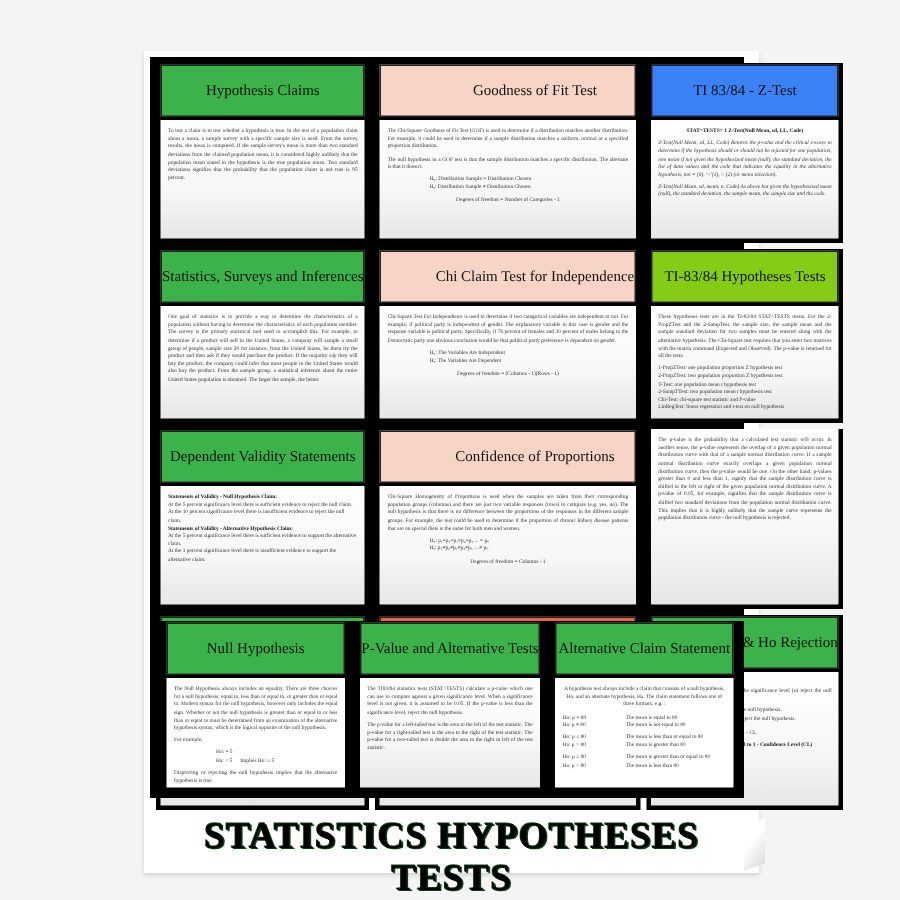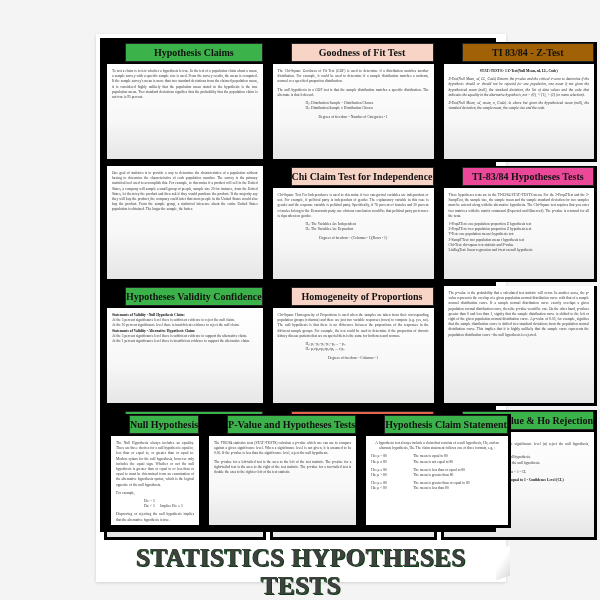--- a/index.html
+++ b/index.html
@@ -20,49 +20,49 @@
     position: absolute; left: 4px; top: 4px; width: 396px; height: 490px;
     background: #000;
     display: grid;
     grid-template-columns: 1fr 1fr 1fr;
     grid-template-rows: 120px 116px 120px 130px;
     gap: 4px;
     padding: 4px;
   }
   .cell { display: flex; flex-direction: column; background: #000; min-height: 0; }
   .hdr {
-    height: 19px; margin: 1px 3px 2px 21px;
+    height: 35px; margin: 1px 3px 2px 3px;
     display: flex; align-items: center; justify-content: center;
-    font-weight: bold; font-size: 9px; color: #111;
+    font-weight: normal; font-size: 9px; color: #111;
     white-space: nowrap; overflow: hidden;
     border: 1px solid #222;
   }
   .hdr.big { font-size: 10px; }
   .body {
     flex: 1; margin: 0 3px 3px 3px;
     background: linear-gradient(#ffffff 0%, #f7f7f7 60%, #e6e6e6 100%);
     padding: 5px 5px; overflow: hidden;
     font-size: 3.6px; line-height: 1.45; color: #333;
     text-align: justify;
   }
   .body p { margin-bottom: 3px; }
   .body .center { text-align: center; }
   .body .indent { padding-left: 28px; }
   .body b { color: #111; }
   .g { background: #3cb34a; }
-  .p { background: #f7d4c6; }
-  .b { background: #a16207; }
-  .m { background: #ec4899; }
+  .p { background: #f7d4c6; padding-left: 36px; }
+  .b { background: #3b82f6; }
+  .m { background: #84cc16; }
   .r { background: #e8644c; }
   .title {
     position: absolute; left: 0; right: 0; top: 504px;
     text-align: center;
     font-family: "Liberation Serif", serif; font-weight: bold;
     font-size: 25px; letter-spacing: 0.5px;
-    color: #404040;
+    color: #000000;
     text-shadow: 1px 1px 0 #0d3d14, -0.5px -0.5px 0 #0d3d14;
   }
   .pairs { display: grid; grid-template-columns: 38px 1fr; column-gap: 4px; row-gap: 0; margin-bottom: 3px; }
 </style>
 </head>
 <body>
 
 <div class="poster">
   <div class="grid">
 
@@ -87,20 +87,21 @@
     <div class="cell">
       <div class="hdr b big">TI 83/84 - Z-Test</div>
       <div class="body">
         <p class="center"><b>STAT&gt;TESTS&gt; 1 Z-Test(Null Mean, sd, LL, Code)</b></p>
         <p style="font-style:italic">Z-Test(Null Mean, sd, LL, Code) Returns the p-value and the critical z-score to determine if the hypothesis should or should not be rejected for one population, one mean if not given the hypothesized mean (null), the standard deviation, the list of data values and the code that indicates the equality in the alternative hypothesis, not = (0), '&lt;'(1), &gt; (2) (or menu selection).</p>
         <p style="font-style:italic">Z-Test(Null Mean, sd, mean, n, Code) As above but given the hypothesized mean (null), the standard deviation, the sample mean, the sample size and the code.</p>
       </div>
     </div>
 
     <div class="cell">
+      <div class="hdr g big">Statistics, Surveys and Inferences</div>
       <div class="body">
         <p>One goal of statistics is to provide a way to determine the characteristics of a population without having to determine the characteristics of each population member. The survey is the primary statistical tool used to accomplish this. For example, to determine if a product will sell in the United States, a company will sample a small group of people, sample size 20 for instance, from the United States, let them try the product and then ask if they would purchase the product. If the majority say they will buy the product, the company could infer that most people in the United States would also buy the product. From the sample group, a statistical inference about the entire United States population is obtained. The larger the sample, the better.</p>
       </div>
     </div>
 
     <div class="cell">
       <div class="hdr p big">Chi Claim Test for Independence</div>
       <div class="body">
         <p>Chi-Square Test For Independence is used to determine if two categorical variables are independent or not. For example, if political party is independent of gender. The explanatory variable in this case is gender and the response variable is political party. Specifically, if 76 percent of females and 30 percent of males belong to the Democratic party one obvious conclusion would be that political party preference is dependent on gender.</p>
         <div class="indent">H₀: The Variables Are Independent</div>
@@ -116,33 +117,33 @@
         <div>1-PropZTest: one population proportion Z hypothesis test</div>
         <div>2-PropZTest: two population proportion Z hypothesis test</div>
         <div>T-Test: one population mean t hypothesis test</div>
         <div>2-SampTTest: two population mean t hypothesis test</div>
         <div>Chi-Test: chi-square test statistic and P-value</div>
         <div>LinRegTest: linear regression and t-test on null hypothesis</div>
       </div>
     </div>
 
     <div class="cell">
-      <div class="hdr g big">Hypotheses Validity Confidence</div>
+      <div class="hdr g big">Dependent Validity Statements</div>
       <div class="body" style="text-align:left">
         <div><b>Statements of Validity - Null Hypothesis Claim:</b></div>
         <div>At the 5 percent significance level there is sufficient evidence to reject the null claim.</div>
         <div>At the 10 percent significance level there is insufficient evidence to reject the null claim.</div>
         <div><b>Statements of Validity - Alternative Hypothesis Claim:</b></div>
         <div>At the 5 percent significance level there is sufficient evidence to support the alternative claim.</div>
         <div>At the 1 percent significance level there is insufficient evidence to support the alternative claim.</div>
       </div>
     </div>
 
     <div class="cell">
-      <div class="hdr p big">Homogeneity of Proportions</div>
+      <div class="hdr p big">Confidence of Proportions</div>
       <div class="body">
         <p>Chi-Square Homogeneity of Proportions is used when the samples are taken from their corresponding population groups (columns) and there are just two variable responses (rows) to compare (e.g. yes, no). The null hypothesis is that there is no difference between the proportions of the responses in the different sample groups. For example, the test could be used to determine if the proportion of chronic kidney disease patients that are on special diets is the same for both men and women.</p>
         <div class="indent">H₀: p₁=p₂=p₃=p₄=p₅ ... = pₙ</div>
         <div class="indent" style="margin-bottom:4px">Hₐ: p₁≠p₂≠p₃≠p₄≠p₅ ... ≠ pₙ</div>
         <p class="center">Degrees of freedom = Columns - 1</p>
       </div>
     </div>
 
     <div class="cell">
       <div class="body">
@@ -189,29 +190,29 @@
         <p>For example,</p>
         <div class="indent">Ho: = 5</div>
         <div class="indent" style="margin-bottom:3px">
           <span>Ha: &lt; 5</span>&nbsp;&nbsp;&nbsp;&nbsp;&nbsp;&nbsp;<span>Implies Ho: ≥ 5</span>
         </div>
         <p>Disproving or rejecting the null hypothesis implies that the alternative hypothesis is true.</p>
       </div>
     </div>
 
     <div class="cell">
-      <div class="hdr g big">P-Value and Hypotheses Tests</div>
+      <div class="hdr g big">P-Value and Alternative Tests</div>
       <div class="body">
         <p>The TI83/84 statistics tests (STAT&gt;TESTS) calculate a p-value which one can use to compare against a given significance level. When a significance level is not given, it is assumed to be 0.05. If the p-value is less than the significance level, reject the null hypothesis.</p>
         <p>The p-value for a left-tailed test is the area to the left of the test statistic. The p-value for a right-tailed test is the area to the right of the test statistic. The p-value for a two-tailed test is double the area to the right or left of the test statistic.</p>
       </div>
     </div>
 
     <div class="cell">
-      <div class="hdr g big">Hypothesis Claim Statement</div>
+      <div class="hdr g big">Alternative Claim Statement</div>
       <div class="body" style="background:#fff">
         <p class="center">A hypothesis test always include a claim that consists of a null hypothesis, Ho, and an alternate hypothesis, Ha. The claim statement follows one of three formats, e.g. :</p>
         <div class="pairs">
           <span>Ho: μ = 80</span>
           <span>The mean is equal to 80</span>
           <span>Ha: μ ≠ 80</span>
           <span>The mean is not equal to 80</span>
         </div>
         <div class="pairs">
           <span>Ho: μ ≤ 80</span>

